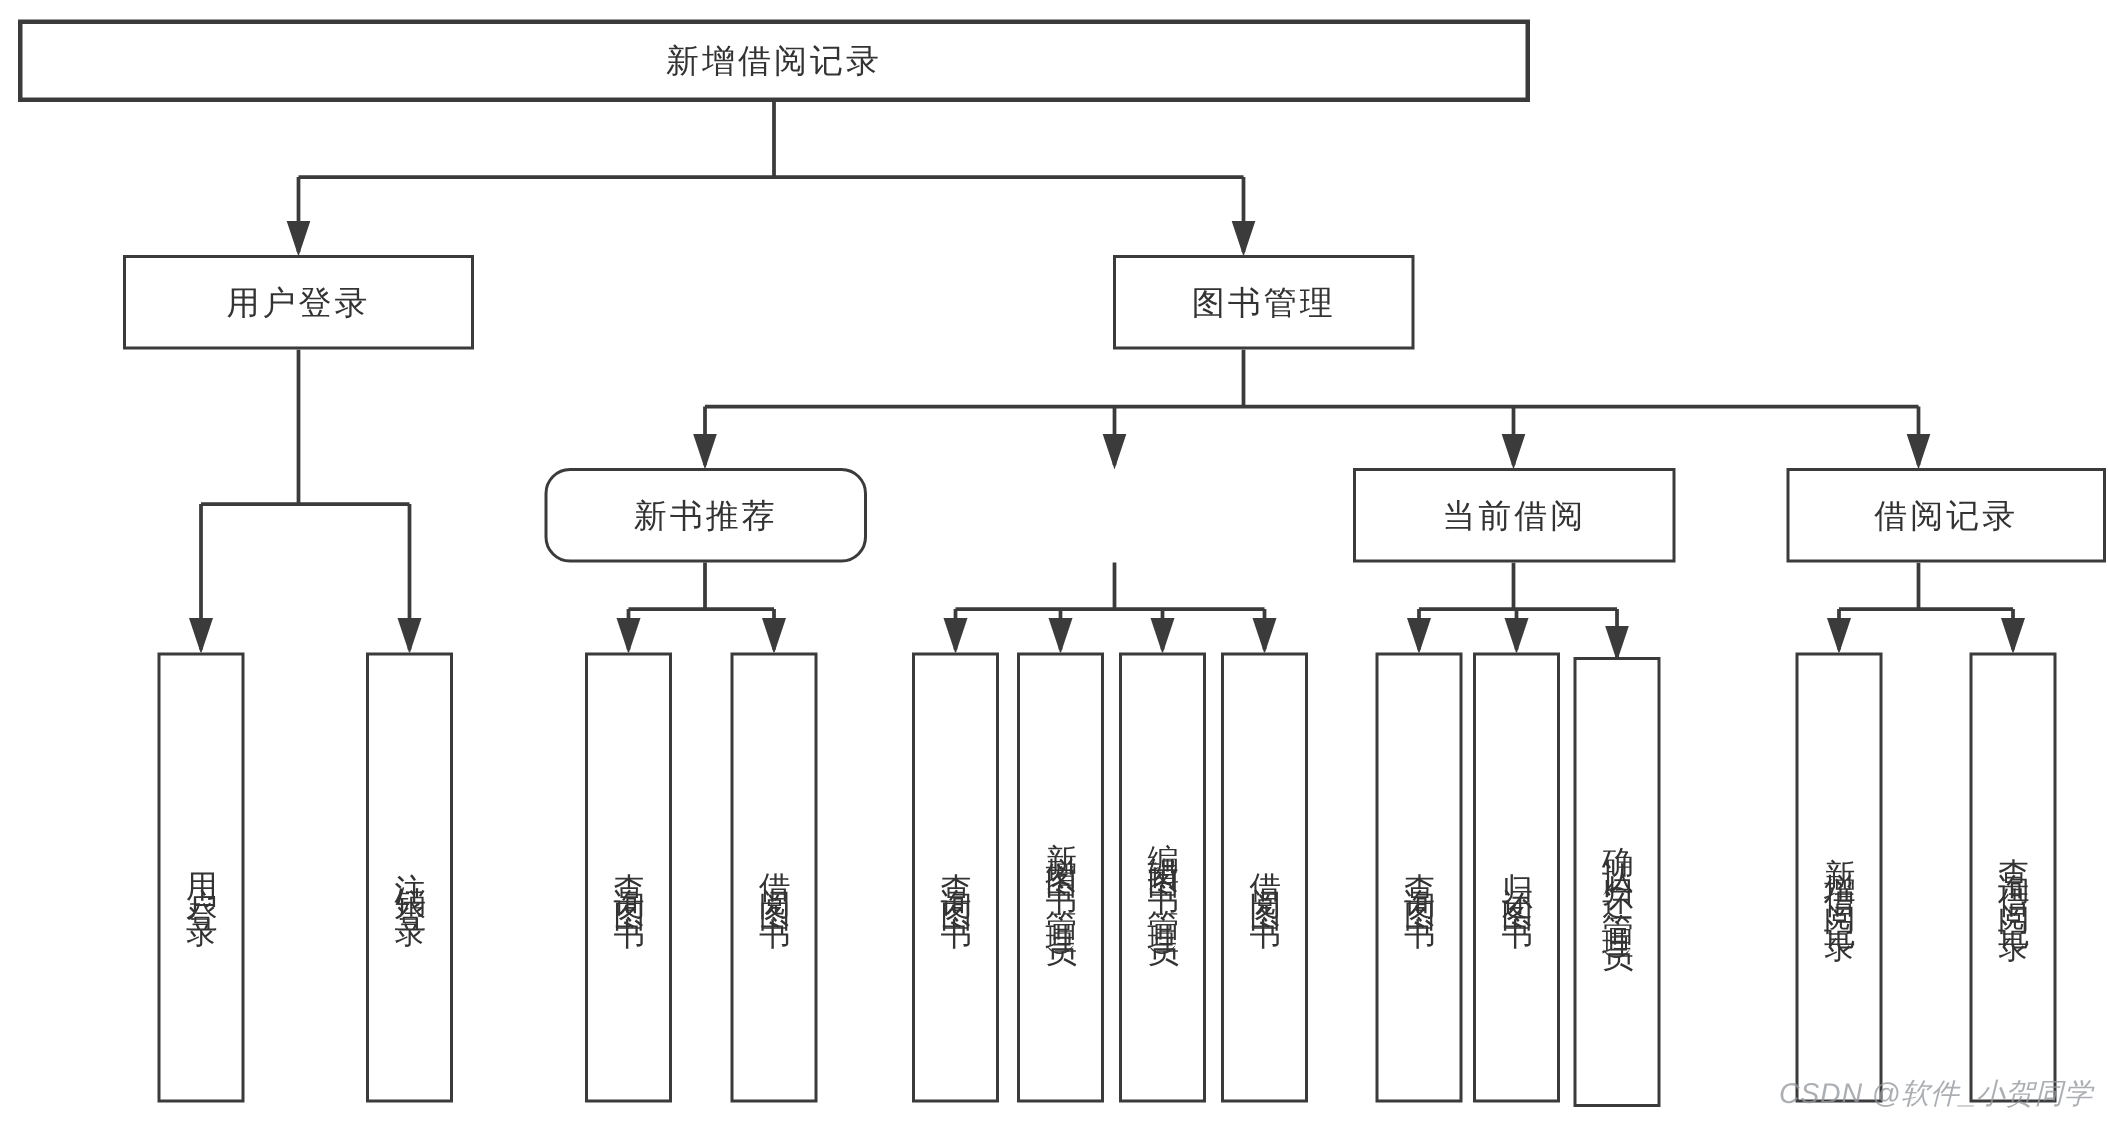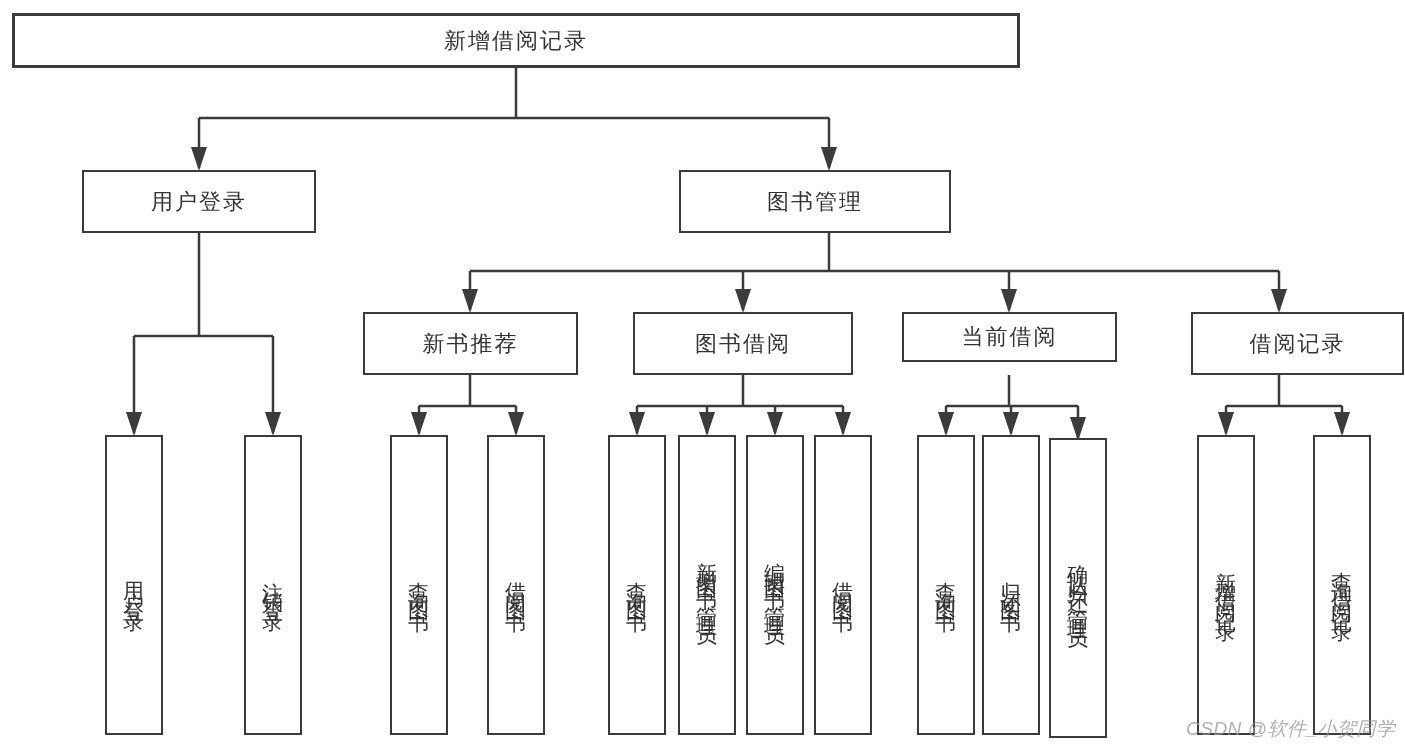--- a/index.html
+++ b/index.html
@@ -92,25 +92,24 @@
 
       <path d="M1279,375 L1279,406 M1226,406 L1342,406"></path>
       <line x1="1226" y1="406" x2="1226" y2="433" marker-end="url(#ah)"></line>
       <line x1="1342" y1="406" x2="1342" y2="433" marker-end="url(#ah)"></line>
     </g>
   </svg>
 
   <div class="node root" style="left:12px;top:13px;width:1008px;height:55px;">新增借阅记录</div>
 
   <div class="node branch" style="left:82px;top:170px;width:234px;height:63px;">用户登录</div>
-  <div class="node branch" style="left:679px;top:170px;width:272px;height:63px;">图书管理</div>
+  <div class="node branch" style="left:742px;top:170px;width:201px;height:63px;">图书管理</div>
 
-  <div class="node branch" style="left:363px;top:312px;width:215px;height:63px;">新书推荐</div>
-  <div class="node branch" style="left:633px;top:312px;width:220px;height:63px;">图书借阅</div>
-  <div class="node branch" style="left:902px;top:312px;width:215px;height:50px;">当前借阅</div>
+  <div class="node branch" style="left:363px;top:312px;width:215px;height:63px;border-radius:17px;">新书推荐</div>
+  <div class="node branch" style="left:902px;top:312px;width:215px;height:63px;">当前借阅</div>
   <div class="node branch" style="left:1172px;top:312px;width:213px;height:63px;margin-left:19px;">借阅记录</div>
 
   <div class="leaf" style="left:105px;">用户登录</div>
   <div class="leaf" style="left:244px;">注销登录</div>
 
   <div class="leaf" style="left:390px;">查询图书</div>
   <div class="leaf" style="left:487px;">借阅图书</div>
 
   <div class="leaf" style="left:608px;">查询图书</div>
   <div class="leaf long" style="left:678px;">新增图书（管理员）</div>

